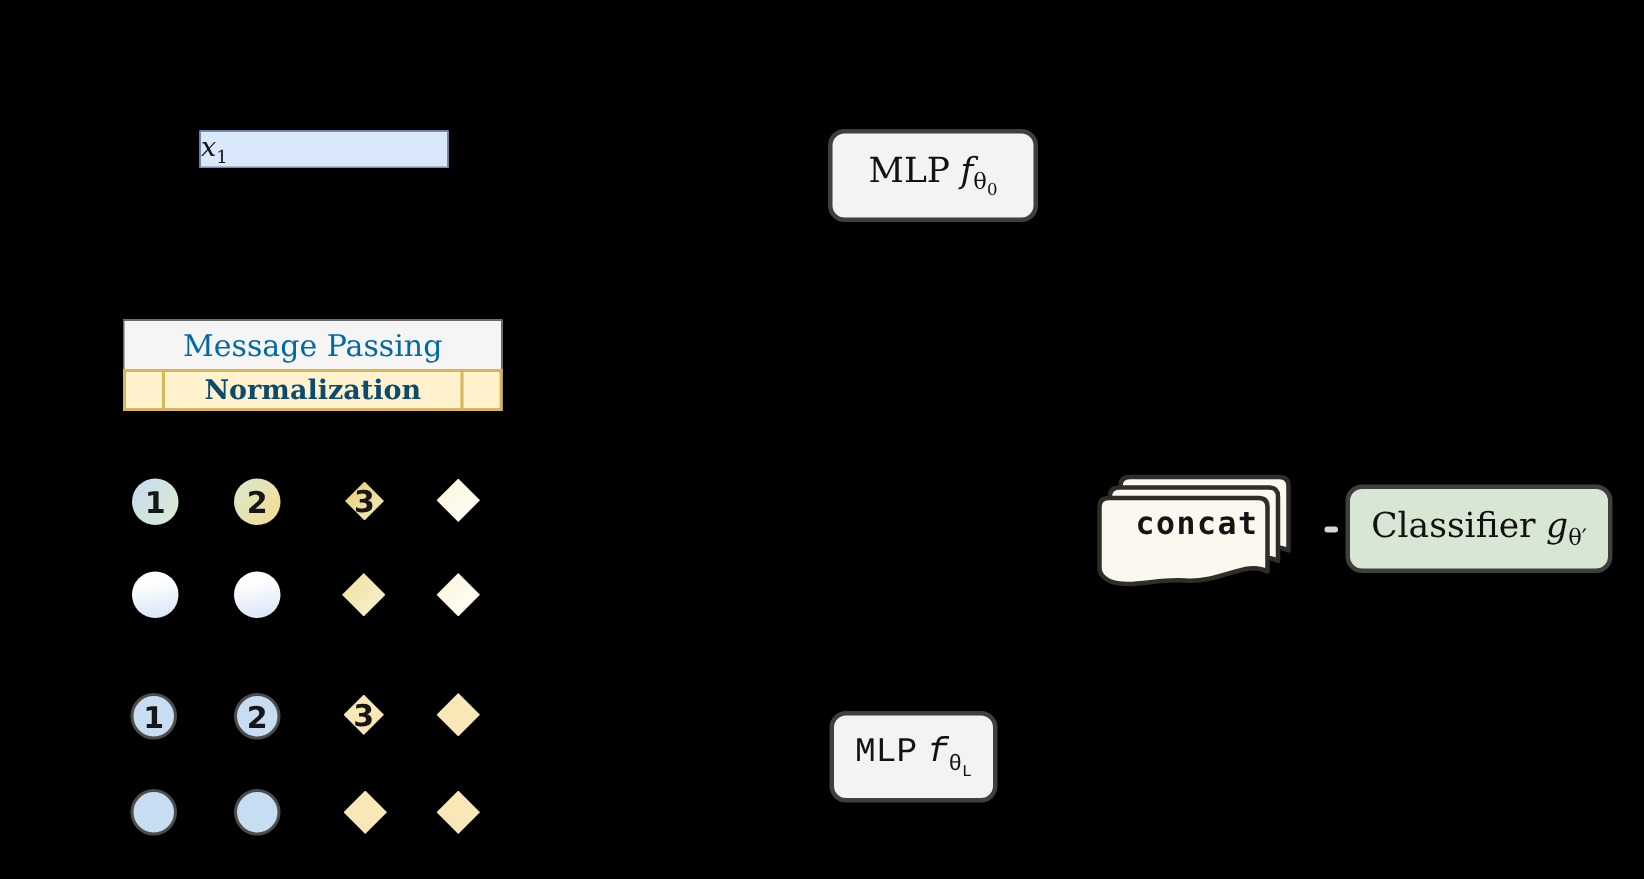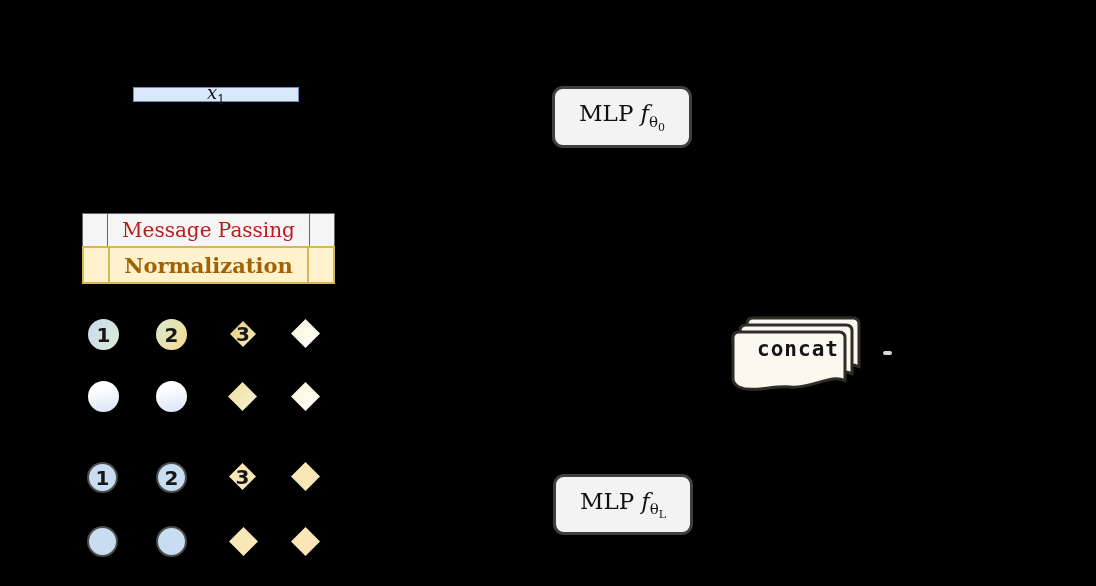--- a/index.html
+++ b/index.html
@@ -1,34 +1,34 @@
 <!DOCTYPE html>
 <html><head>
 <meta charset="utf-8">
 <style>
   html,body{margin:0;padding:0;background:#000;}
   #canvas{position:relative;width:1096px;height:586px;background:#000;overflow:hidden;
           font-family:"DejaVu Serif","Liberation Serif",serif;}
 
   
-  .bar{box-sizing:border-box;height:15px;display:flex;align-items:center;justify-content:center;
+  .bar{box-sizing:border-box;height:25px;display:flex;align-items:center;justify-content:flex-start;
        font-size:18px;color:#141414;margin-top:-1px;margin-left:15px;}
   .bar i{font-style:italic;}
   .bar sub{font-size:12px;}
   #feature-stack{position:absolute;left:118px;top:87px;width:181px;}
   .bar-x1{background:#dae8fc;border:1.6px solid #6c8ebf;margin-top:0;}
   .bar-x2{background:#d5e8d4;border:1.6px solid #82b366;}
   .bar-x3{background:#ffe6cc;border:1.6px solid #d79b00;}
 
   
   #gnn-layer{position:absolute;left:82px;top:213px;width:253px;}
   .trow{box-sizing:border-box;display:flex;align-items:stretch;}
-  .trow-mp{height:34px;background:#f5f5f5;border:1.6px solid #666;color:#b91c1c;font-size:20px;}
-  .trow-norm{height:38px;background:#fff2cc;border:2.5px solid #d6b656;color:#a16207;
-             font-size:21px;font-weight:bold;margin-top:-1px;}
+  .trow-mp{height:34px;background:#f5f5f5;border:1.6px solid #666;color:#0369a1;font-size:20px;align-items:center;}
+  .trow-norm{height:28px;background:#fff2cc;border:2.5px solid #d6b656;color:#0c4a6e;
+             font-size:18px;font-weight:bold;margin-top:-1px;}
   .tcell-side{width:24px;}
   .trow-mp .tcell-side.l{border-right:1.6px solid #666;}
   .trow-mp .tcell-side.r{border-left:1.6px solid #666;}
   .trow-norm .tcell-side.l{border-right:2px solid #d6b656;}
   .trow-norm .tcell-side.r{border-left:2px solid #d6b656;}
   .tcell-main{flex:1;display:flex;align-items:center;justify-content:center;}
 
   
   .circle{position:absolute;width:31px;height:31px;border-radius:50%;
           display:flex;align-items:center;justify-content:center;}
@@ -118,31 +118,34 @@
   <div class="diamond f-cream" style="left:291px;top:462px;"></div>
 
   <div class="circle f-blue" style="left:87px;top:526px;"></div>
   <div class="circle f-blue" style="left:156px;top:526px;"></div>
   <div class="diamond f-cream" style="left:229px;top:527px;"></div>
   <div class="diamond f-cream" style="left:291px;top:527px;"></div>
 
   <div class="pbox" style="left:552px;top:86px;width:140px;height:62px;">
     <span><span>MLP</span><span class="mathgap"></span><i>f</i><sub><span>θ</span><sub>0</sub></sub></span>
   </div>
-  <div class="pbox" style="left:553px;top:474px;width:140px;height:61px;">
+  <div class="pbox" style="left:553px;top:474px;width:112px;height:61px;font-family:Liberation Mono, monospace;">
     <span><span>MLP</span><span class="mathgap"></span><i>f</i><sub><span>θ</span><sub>L</sub></sub></span>
   </div>
 
   <div id="concat-stack">
     <svg width="140" height="82" viewBox="0 0 140 82">
       <g fill="#faf8ef" stroke="#2f2d28" stroke-width="3" stroke-linejoin="round">
         <path transform="translate(16,4)" d="M0,6 Q0,0 6,0 L106,0 Q112,0 112,6 L112,49 C98,41 80,57 57,55 C38,53.5 19,61 6,55 Q0,51.5 0,47 Z"></path>
         <path transform="translate(9,11)" d="M0,6 Q0,0 6,0 L106,0 Q112,0 112,6 L112,49 C98,41 80,57 57,55 C38,53.5 19,61 6,55 Q0,51.5 0,47 Z"></path>
         <path transform="translate(2,18)" d="M0,6 Q0,0 6,0 L106,0 Q112,0 112,6 L112,49 C98,41 80,57 57,55 C38,53.5 19,61 6,55 Q0,51.5 0,47 Z"></path>
       </g>
     </svg>
   </div>
   <span id="concat-label">concat</span>
 
   <div id="arrow-dash"></div>
 
+  <div class="pbox green" style="left:897px;top:323px;width:178px;height:59px;">
+    <span><span>Classifier</span><span class="mathgap"></span><i>g</i><sub>θ′</sub></span>
+  </div>
 
 </div>
 
 </body></html>

